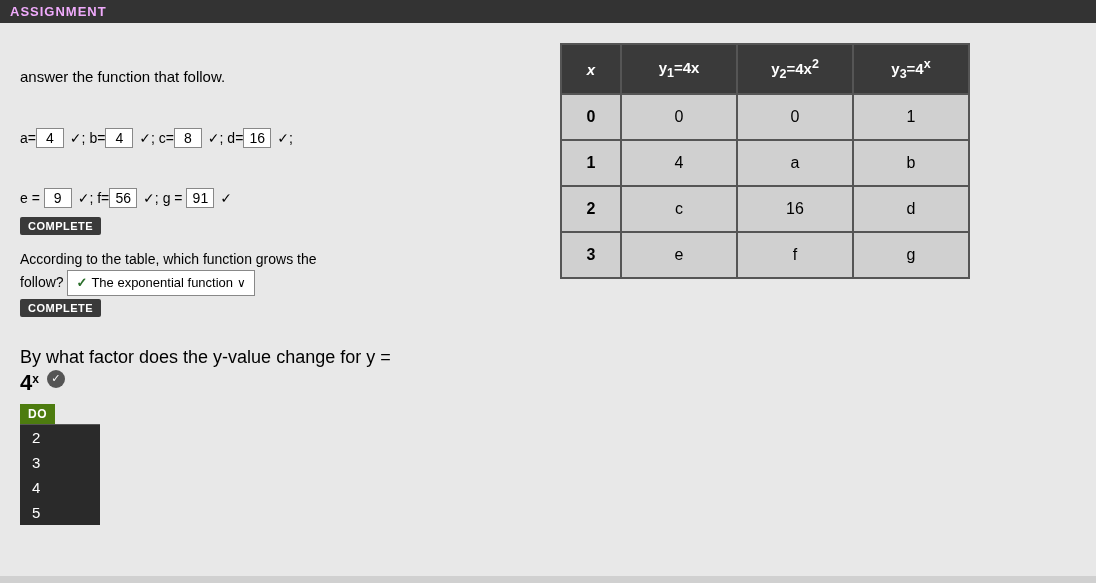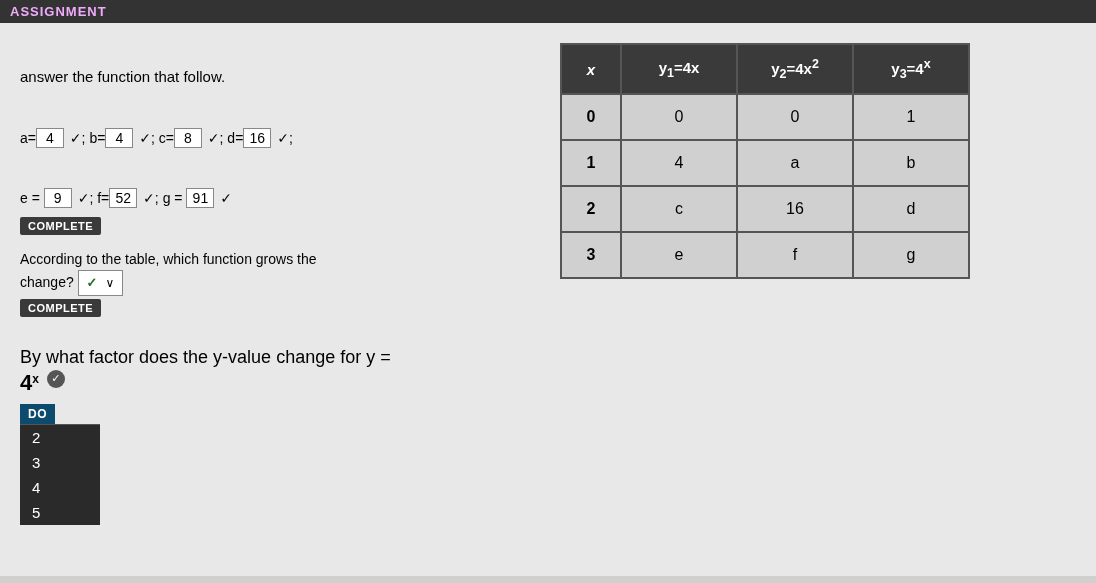--- a/index.html
+++ b/index.html
@@ -142,21 +142,21 @@
       margin-left: 4px;
       vertical-align: middle;
     }
 
     .dropdown-container {
       position: relative;
       display: inline-block;
     }
 
     .dropdown-button {
-      background: #0c4a6e;
+      background: #4d7c0f;
       color: white;
       font-size: 12px;
       font-weight: bold;
       padding: 3px 8px;
       display: flex;
       align-items: center;
       cursor: pointer;
       letter-spacing: 0.5px;
       margin-bottom: 0;
     }
@@ -237,33 +237,34 @@
     </div>
 
     <div class="variables-line">
       <span>a=</span><span class="input-box">4</span><span class="check-mark"> ✓</span>;
       <span>b=</span><span class="input-box">4</span><span class="check-mark"> ✓</span>;
       <span>c=</span><span class="input-box">8</span><span class="check-mark"> ✓</span>;
       <span>d=</span><span class="input-box">16</span><span class="check-mark"> ✓</span>;
     </div>
     <div class="variables-line">
       <span>e = </span><span class="input-box">9</span><span class="check-mark"> ✓</span>;
-      <span>f=</span><span class="input-box">52</span><span class="check-mark"> ✓</span>;
+      <span>f=</span><span class="input-box">56</span><span class="check-mark"> ✓</span>;
       <span>g = </span><span class="input-box">91</span><span class="check-mark"> ✓</span>
     </div>
 
     <div style="margin-top:8px;">
       <span class="complete-badge">COMPLETE</span>
     </div>
 
     <div class="question-text">
       <span>According to the table, which function grows the</span><br>
-      <span>change?</span>
+      <span>follow?</span>
       <span class="answer-box">
         <span class="check">✓</span>
+        <span>The exponential function</span>
         <span style="font-size:12px;margin-left:4px;">∨</span>
       </span>
     </div>
 
     <div style="margin-bottom:14px;">
       <span class="complete-badge2">COMPLETE</span>
     </div>
 
     <div class="by-what-text">
       <span>By what factor does the y-value change for y =</span>

